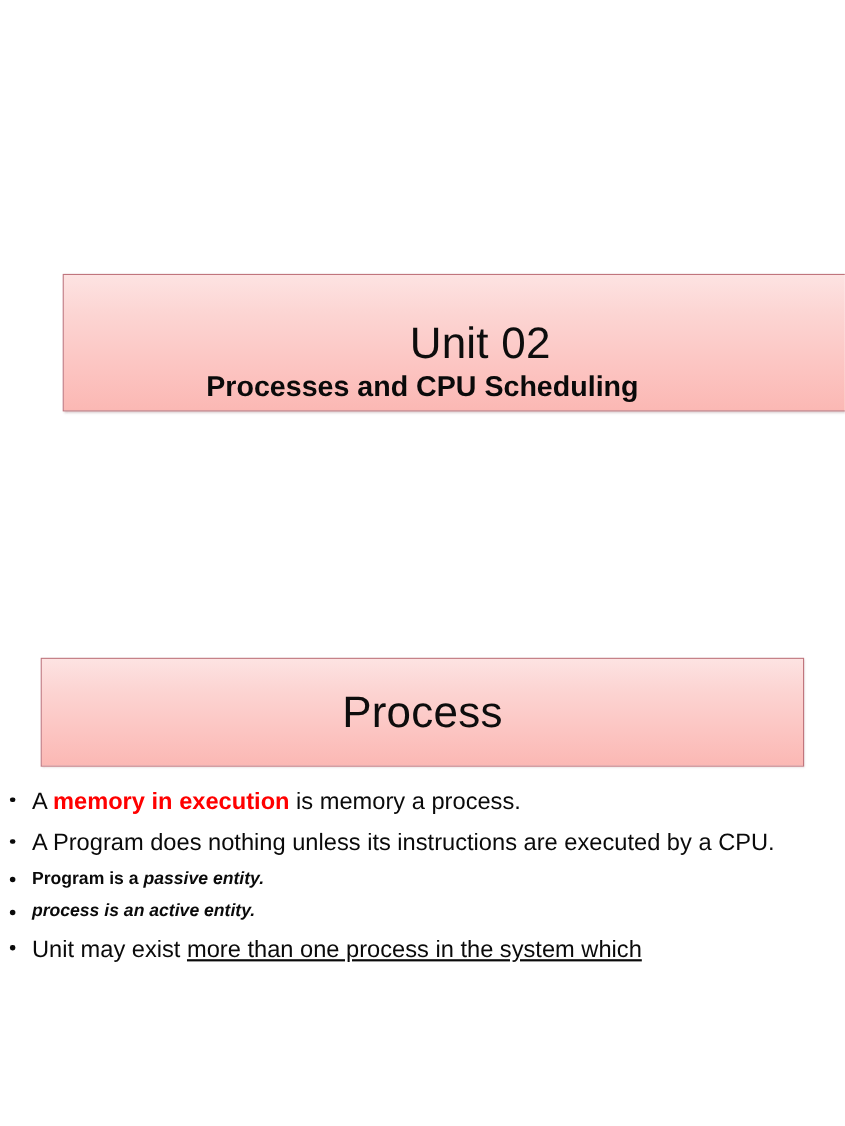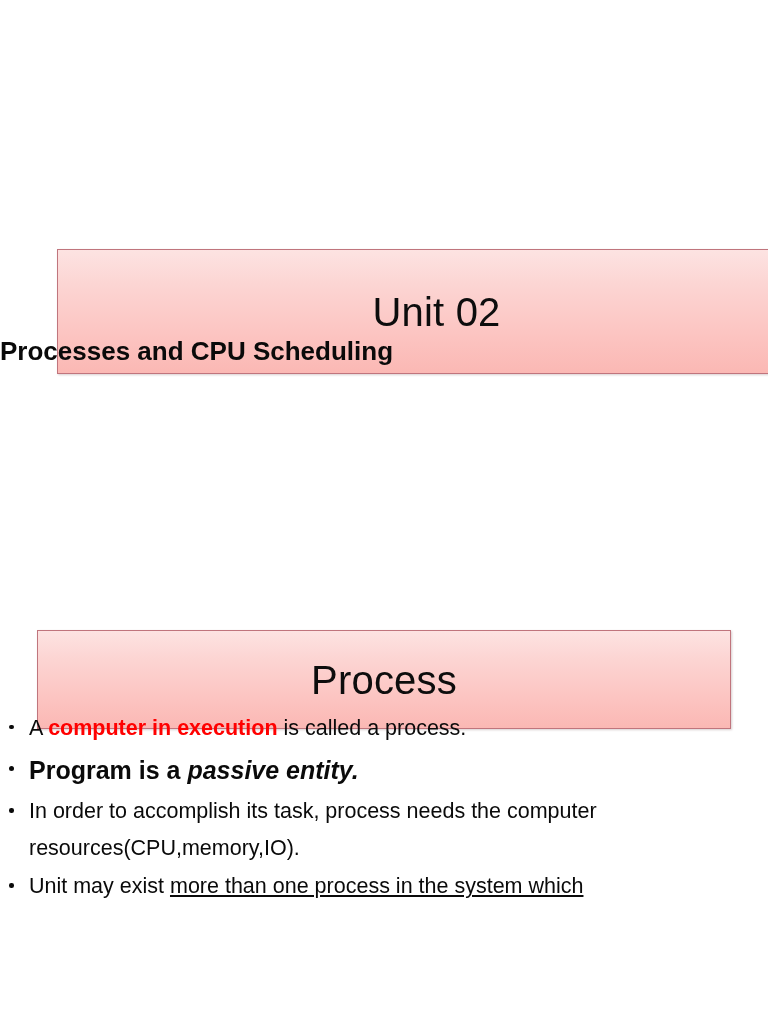--- a/index.html
+++ b/index.html
@@ -39,39 +39,39 @@
     top: 207px;
     width: 759px;
     height: 125px;
     margin-top: 42px;
   }
   #process-box {
     left: 37px;
     top: 598px;
     width: 694px;
     height: 99px;
-    margin-top: 32px;
   }
 
   .box-heading {
     font-family: "Liberation Sans", sans-serif;
     font-weight: 400;
     color: #0d0d0d;
     letter-spacing: 0.2px;
     line-height: 1;
   }
   #unit-box .box-heading { font-size: 40px; }
   #process-box .box-heading { font-size: 40px; }
 
   
   #subtitle {
     position: absolute;
     left: 0;
     top: 336px;
     width: 768px;
+    text-align: center;
     font-size: 26px;
     font-weight: 700;
     color: #0a0a0a;
     line-height: 1.2;
   }
 
   
   #bullet-list {
     position: absolute;
     left: 0;
@@ -93,21 +93,21 @@
   .bullet > .dot {
     position: absolute;
     left: 9px;
     top: 0.68em;
     width: 4.5px;
     height: 4.5px;
     border-radius: 50%;
     background: #0a0a0a;
   }
   .bullet.emphatic {
-    font-size: 25px;
+    font-size: 16px;
     font-weight: 700;
     line-height: 1.78;
   }
   .bullet.emphatic > .dot {
     top: 0.72em;
     width: 5px;
     height: 5px;
   }
 
   .red-bold { color: #ff0000; font-weight: 700; }
@@ -124,19 +124,20 @@
     <span class="box-heading">Unit 02</span>
   </div>
 
   <div id="subtitle">Processes and CPU Scheduling</div>
 
   <div class="pink-box" id="process-box">
     <span class="box-heading">Process</span>
   </div>
 
   <ul id="bullet-list">
-      <li class="bullet"><span class="dot"></span><span>A </span><span class="red-bold">computer in execution</span><span> is called a process.</span></li>
+      <li class="bullet"><span class="dot"></span><span>A </span><span class="red-bold">memory in execution</span><span> is memory a process.</span></li>
+      <li class="bullet"><span class="dot"></span><span>A Program does nothing unless its instructions are executed by a CPU.</span></li>
       <li class="bullet emphatic"><span class="dot"></span><span class="bold">Program is a </span><span class="bi">passive entity.</span></li>
-      <li class="bullet"><span class="dot"></span><span>In order to accomplish its task, process needs the computer resources(CPU,memory,IO).</span></li>
+      <li class="bullet emphatic"><span class="dot"></span><span class="bi">process is an active entity.</span></li>
       <li class="bullet"><span class="dot"></span><span>Unit may exist </span><span class="bold-underline">more than one process in the system which</span></li>
     </ul>
 
 </div>
 
 </body></html>

